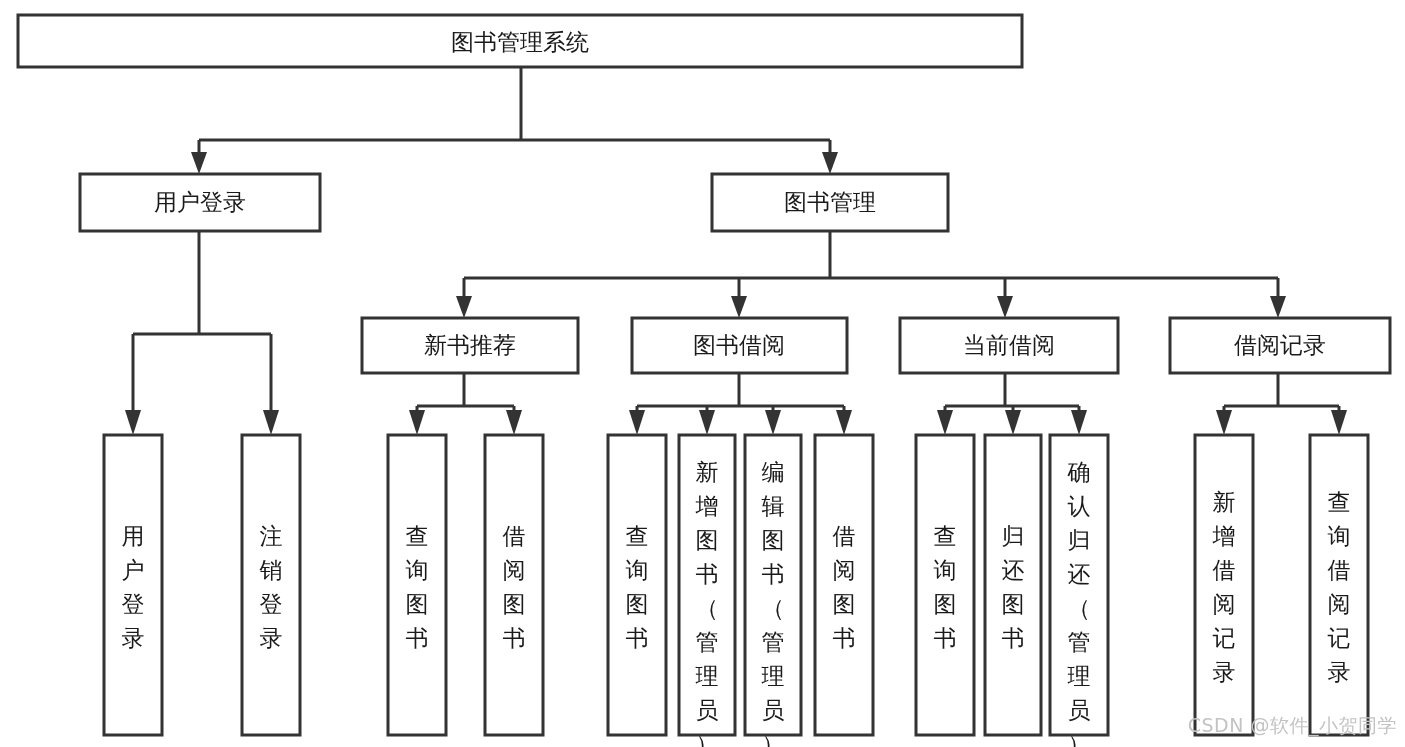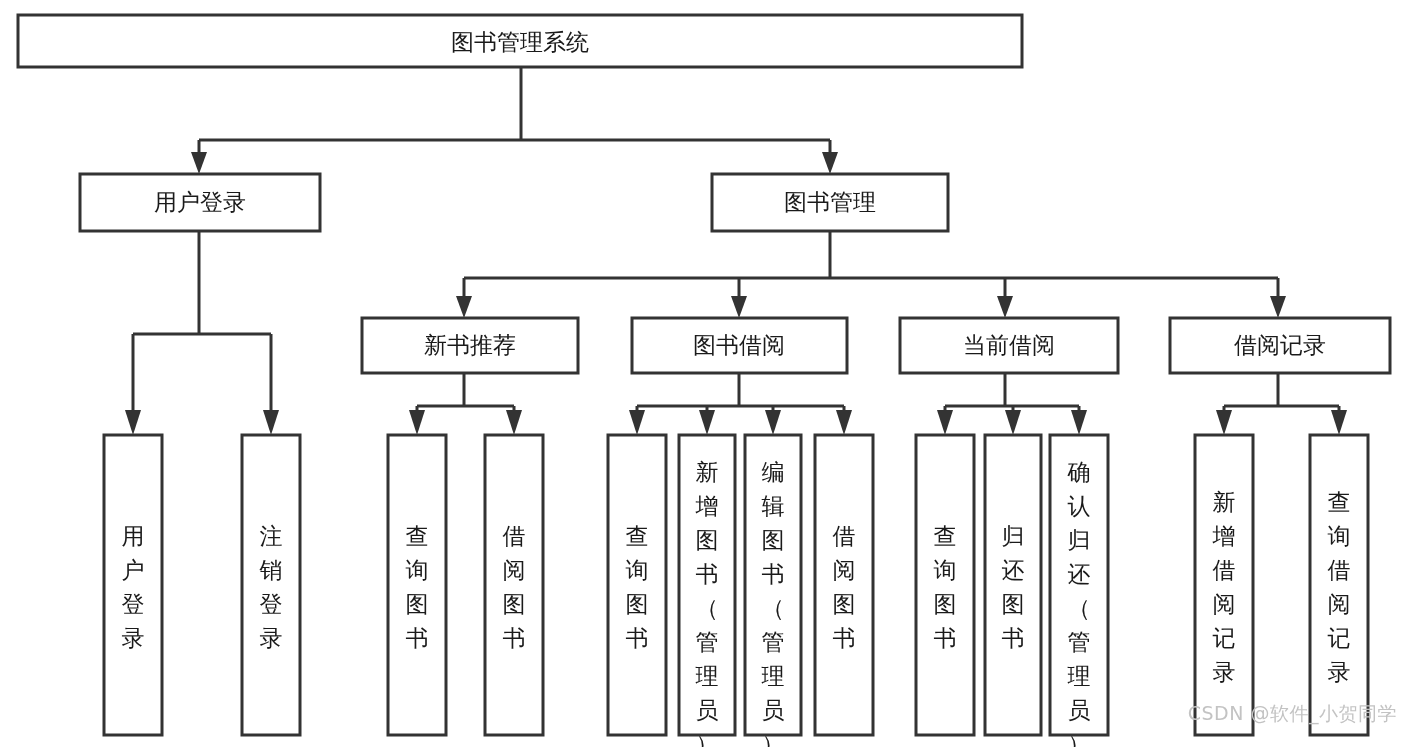--- a/index.html
+++ b/index.html
@@ -51,21 +51,21 @@
   }
   .node-label-v {
     font-family: "DejaVu Sans", "Liberation Sans", sans-serif;
     font-size: 23px;
     fill: #1a1a1a;
     text-anchor: middle;
   }
   .watermark {
     position: absolute;
     right: 8px;
-    bottom: 20px;
+    bottom: 8px;
     font-family: "DejaVu Sans", "Liberation Sans", sans-serif;
     font-size: 19px;
     color: #c3c3c3;
     letter-spacing: 0.5px;
     white-space: nowrap;
     pointer-events: none;
   }
 </style>
 </head>
 <body>

